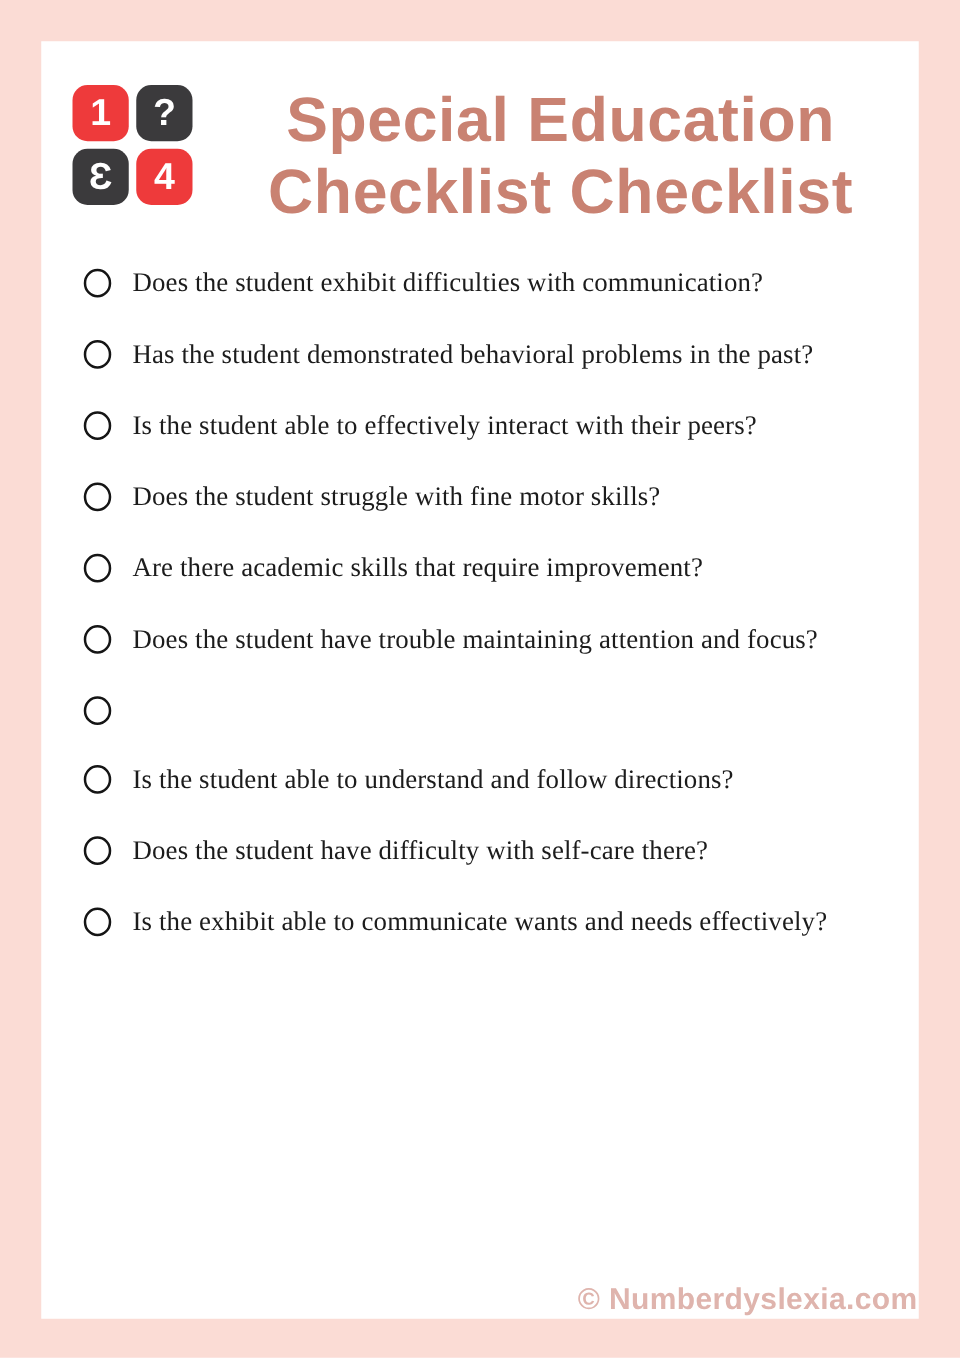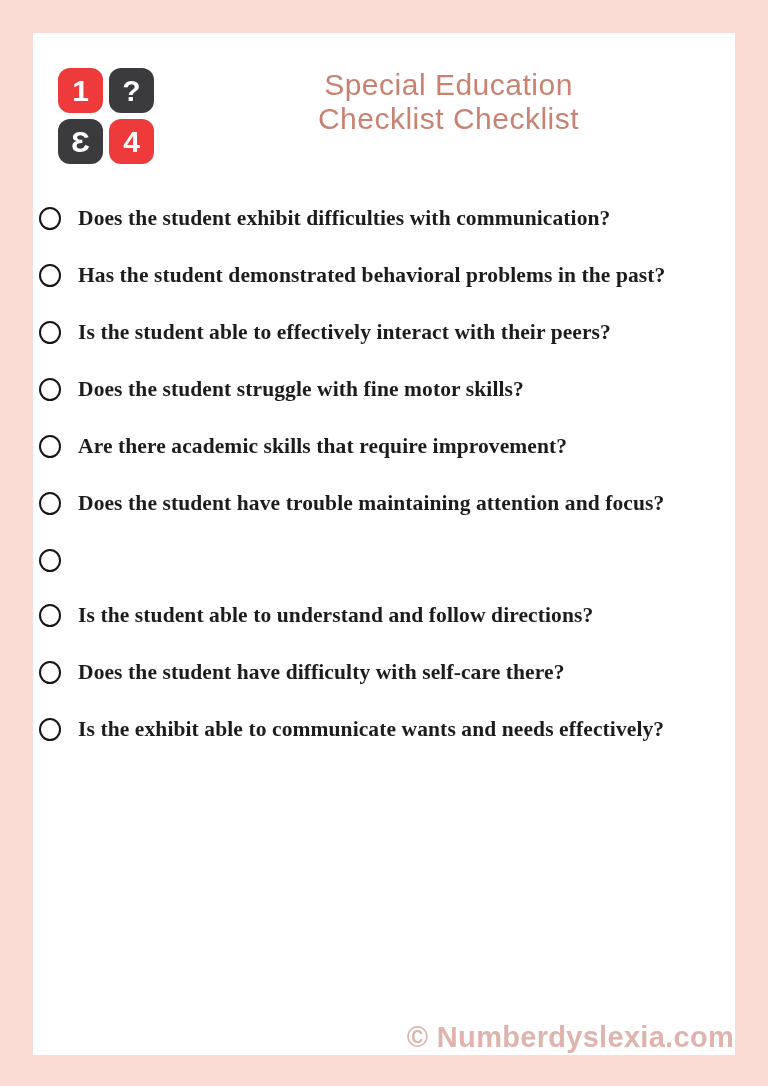--- a/index.html
+++ b/index.html
@@ -44,32 +44,31 @@
     font-family: "Liberation Sans", sans-serif;
   }
   .title-wrap {
     flex: 1 1 auto;
     text-align: center;
     padding-left: 14px;
     padding-right: 6px;
   }
   .title-line {
     color: #c98272;
-    font-size: 30px;
-    font-weight: 400;
+    font-size: 50px;
+    font-weight: 700;
     line-height: 1.14;
     letter-spacing: 0.5px;
     white-space: nowrap;
   }
   
   .checklist {
     list-style: none;
-    margin-top: 40px;
-    padding: 0 42px 0 6px;
-    font-weight: bold;
+    margin-top: 30px;
+    padding: 0 42px 0 34px;
   }
   .check-item {
     display: flex;
     align-items: flex-start;
     gap: 17px;
     margin-bottom: 29px;
   }
   .check-circle {
     flex: 0 0 auto;
     width: 22px;
@@ -87,21 +86,21 @@
     color: #1c1c1c;
     letter-spacing: 0.1px;
     max-width: 612px;
   }
   
   .footer-credit {
     position: absolute;
     right: 1px;
     bottom: 1px;
     color: #dfb4ad;
-    font-size: 29px;
+    font-size: 24px;
     font-weight: 600;
     letter-spacing: 0.3px;
     font-family: "Liberation Sans", sans-serif;
     margin-top: 44px;
   }
 </style>
 </head>
 <body>
 
 <div class="canvas">

